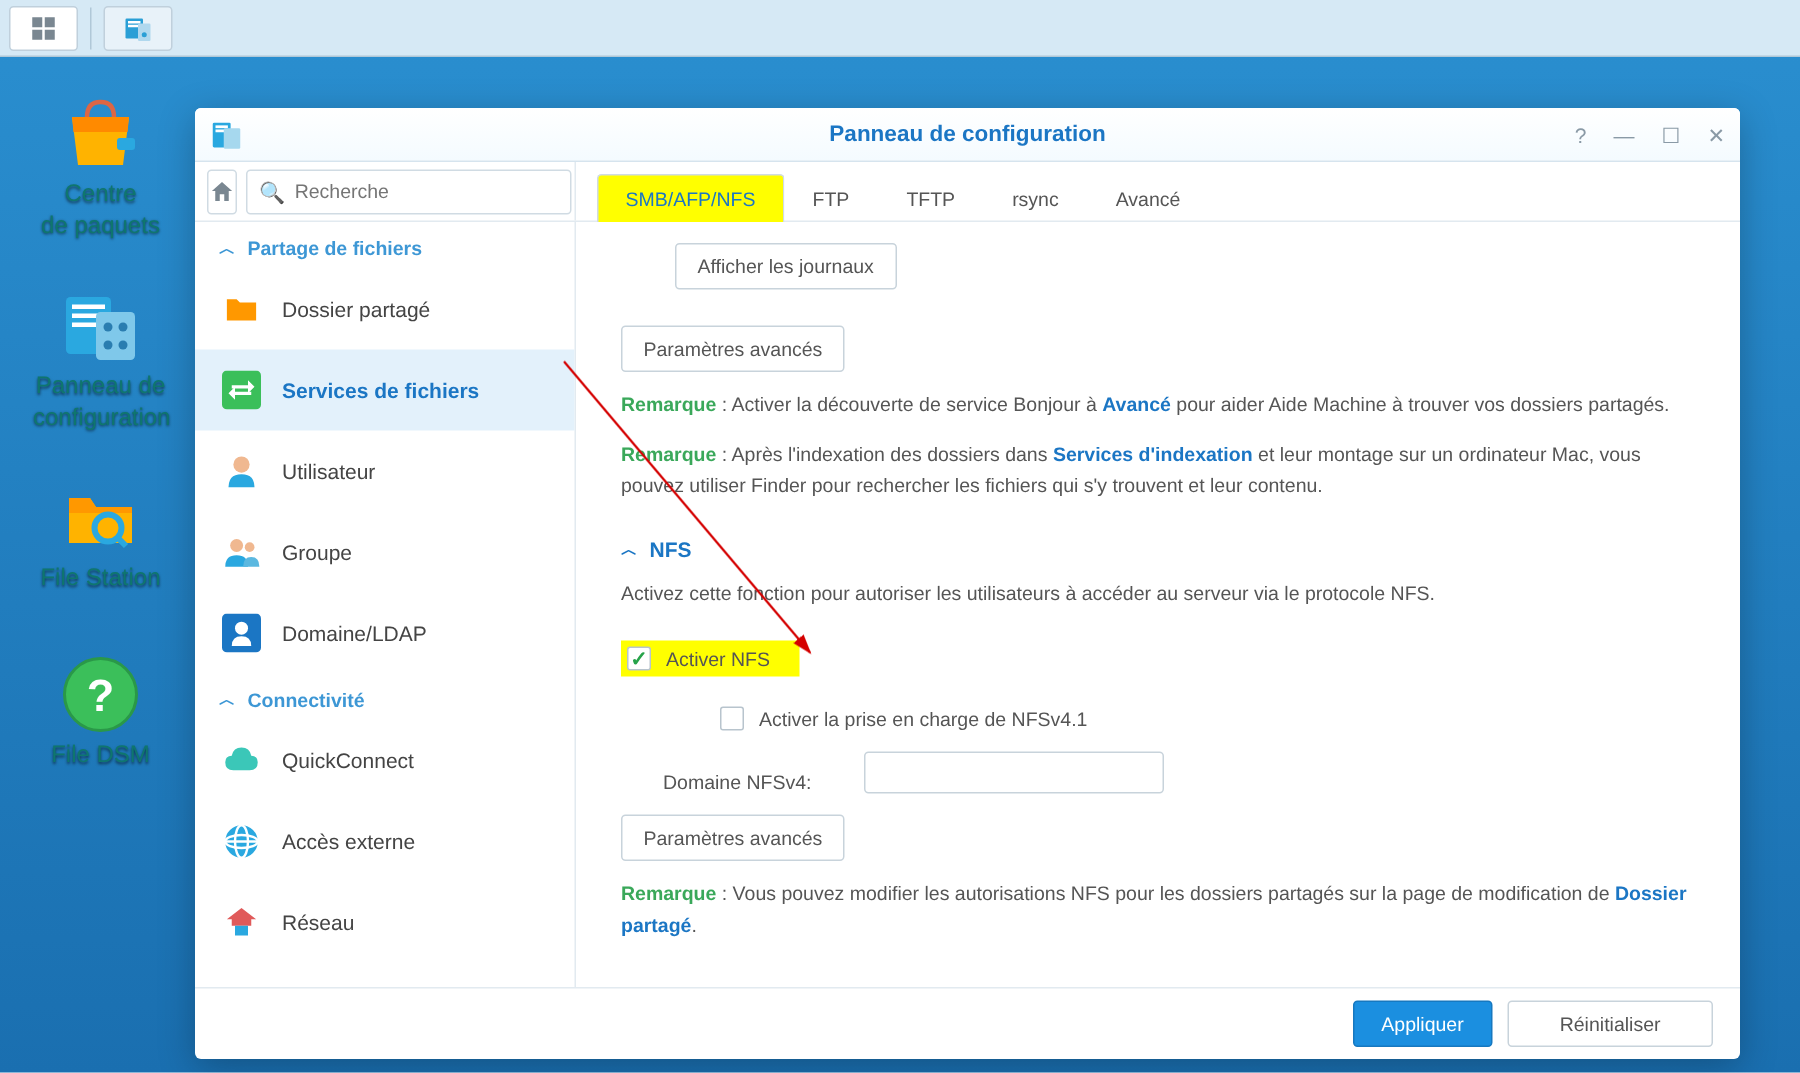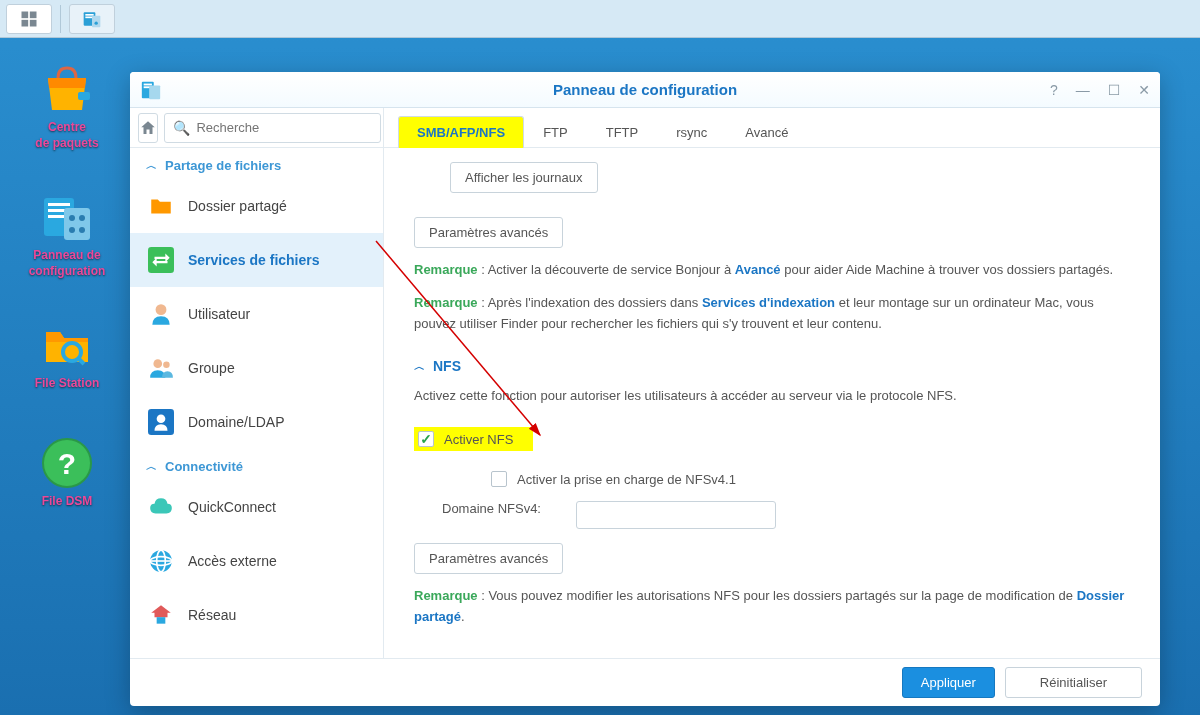--- a/index.html
+++ b/index.html
@@ -8,40 +8,40 @@
   
   .taskbar { height: 38px; background: #d6e9f5; border-bottom: 1px solid #b0c8d8; display: flex; align-items: center; padding: 0 6px; gap: 8px; }
   .taskbar-btn { width: 46px; height: 30px; background: #fff; border: 1px solid #c0d0dc; border-radius: 3px; display: flex; align-items: center; justify-content: center; cursor: pointer; }
   .taskbar-btn.active { background: #e8f2f9; }
   .taskbar-btn svg { width: 20px; height: 20px; }
   .tb-sep { width: 1px; height: 28px; background: #b0c8d8; }
 
   
   .desktop-icon { position: absolute; width: 90px; text-align: center; cursor: pointer; }
   .desktop-icon .di-img { width: 54px; height: 54px; margin: 0 auto 4px; border-radius: 8px; display: flex; align-items: center; justify-content: center; }
-  .desktop-icon .di-label { color: #ec4899; font-size: 12px; line-height: 1.3; text-shadow: 0 1px 2px rgba(0,0,0,.6); font-weight: bold; }
+  .desktop-icon .di-label { color: #0f766e; font-size: 16px; line-height: 1.3; text-shadow: 0 1px 2px rgba(0,0,0,.6); }
 
   
   .window { position: absolute; left: 130px; top: 72px; width: 1030px; height: 634px; background: #fff; border-radius: 4px; box-shadow: 0 6px 24px rgba(0,0,0,.25); display: flex; flex-direction: column; overflow: hidden; }
   .titlebar { height: 36px; background: linear-gradient(to bottom,#fff,#f4fbff); border-bottom: 1px solid #d6e4ee; display: flex; align-items: center; padding: 0 10px; position: relative; }
   .titlebar .app-icon { width: 22px; height: 22px; margin-right: 8px; }
   .titlebar .title { position: absolute; left: 0; right: 0; text-align: center; color: #1b76c4; font-size: 15px; font-weight: 600; pointer-events: none; }
   .win-controls { margin-left: auto; display: flex; gap: 18px; color: #8a9aa6; }
   .win-controls span { cursor: pointer; font-size: 14px; }
 
   .toolbar-row { display: flex; height: 40px; border-bottom: 1px solid #e2eaf0; }
   .toolbar-left { width: 254px; display: flex; align-items: center; padding: 4px 8px; gap: 6px; border-right: 1px solid #e2eaf0; }
   .home-btn { width: 32px; height: 30px; border: 1px solid #d0dbe3; border-radius: 3px; background: #fff; display: flex; align-items: center; justify-content: center; color: #666; cursor: pointer; font-size: 17px; }
   .search-wrap { flex: 1; height: 30px; border: 1px solid #d0dbe3; border-radius: 3px; display: flex; align-items: center; padding: 0 8px; color: #888; font-size: 13px; }
   .search-wrap .mag { margin-right: 6px; font-size: 14px; }
   .search-wrap input { border: 0; outline: 0; flex: 1; font-size: 13px; color: #444; }
 
   .tabs { flex: 1; display: flex; align-items: flex-end; padding-left: 14px; }
   .tab { padding: 8px 18px; font-size: 13px; color: #555; border: 1px solid transparent; border-bottom: 0; cursor: pointer; position: relative; top: 1px; }
-  .tab.active { color: #1b76c4; border-color: #d0dbe3; background: #fff; border-radius: 3px 3px 0 0; font-weight: 700; }
+  .tab.active { color: #1b76c4; border-color: #d0dbe3; background: #fff; border-radius: 3px 3px 0 0; font-weight: 400; }
   .tab.hl { background: #ffff00; }
 
   .body-row { flex: 1; display: flex; min-height: 0; }
   .sidebar { width: 254px; border-right: 1px solid #e2eaf0; overflow-y: auto; padding-bottom: 8px; }
   .side-section { padding: 10px 16px 6px; color: #3d97d5; font-size: 13px; font-weight: 600; display: flex; align-items: center; gap: 8px; cursor: pointer; }
   .side-section .chev { font-size: 11px; }
   .side-item { display: flex; align-items: center; gap: 14px; padding: 14px 18px; font-size: 14px; color: #444; cursor: pointer; }
   .side-item.active { background: #e3f1fb; color: #1b76c4; font-weight: 600; }
   .side-item .si-icon { width: 26px; height: 26px; display: flex; align-items: center; justify-content: center; border-radius: 3px; }
 
@@ -49,22 +49,22 @@
   .content .btn { display: inline-block; padding: 7px 14px; border: 1px solid #c8d3db; border-radius: 3px; background: #fff; font-size: 13px; color: #555; cursor: pointer; }
   .content p { margin: 12px 0; line-height: 1.6; }
   .note-label { color: #3aa85a; font-weight: 600; }
   .link { color: #1b76c4; font-weight: 600; cursor: pointer; }
   .section-h { color: #1b76c4; font-size: 14px; font-weight: 700; margin: 24px 0 12px; display: flex; align-items: center; gap: 8px; cursor: pointer; }
   .section-h .chev { font-size: 11px; }
   .checkbox-row { display: flex; align-items: center; gap: 10px; margin: 8px 0; padding: 4px 0; }
   .checkbox-row.hl { background: #ffff00; display: inline-flex; padding: 4px 20px 4px 4px; }
   .cb { width: 16px; height: 16px; border: 1px solid #b8c4cd; border-radius: 2px; display: flex; align-items: center; justify-content: center; cursor: pointer; background: #fff; }
   .cb.checked::after { content: '✓'; color: #27a34a; font-size: 14px; font-weight: 700; }
-  .indent { margin-left: 43px; padding-left: 34px; }
-  .field-row { display: flex; align-items: flex-start; gap: 14px; margin: 10px 0 14px 28px; }
+  .indent { margin-left: 32px; padding-left: 34px; }
+  .field-row { display: flex; align-items: flex-end; gap: 14px; margin: 10px 0 14px 28px; }
   .field-row label { min-width: 120px; font-size: 13px; color: #555; }
   .field-row input { width: 200px; height: 28px; border: 1px solid #c8d3db; border-radius: 3px; padding: 0 8px; font-size: 13px; }
 
   .footer { height: 48px; display: flex; align-items: center; justify-content: flex-end; gap: 10px; padding: 0 18px; border-top: 1px solid #e2eaf0; }
   .btn-primary { padding: 7px 18px; background: #1b8fe0; color: #fff; border: 1px solid #1678c0; border-radius: 3px; font-size: 13px; cursor: pointer; }
   .btn-secondary { padding: 7px 34px; background: #fff; border: 1px solid #c8d3db; border-radius: 3px; font-size: 13px; color: #555; cursor: pointer; }
 
   
   .arrow-overlay { position: absolute; top: 163px; left: 240px; pointer-events: none; }
 </style>

